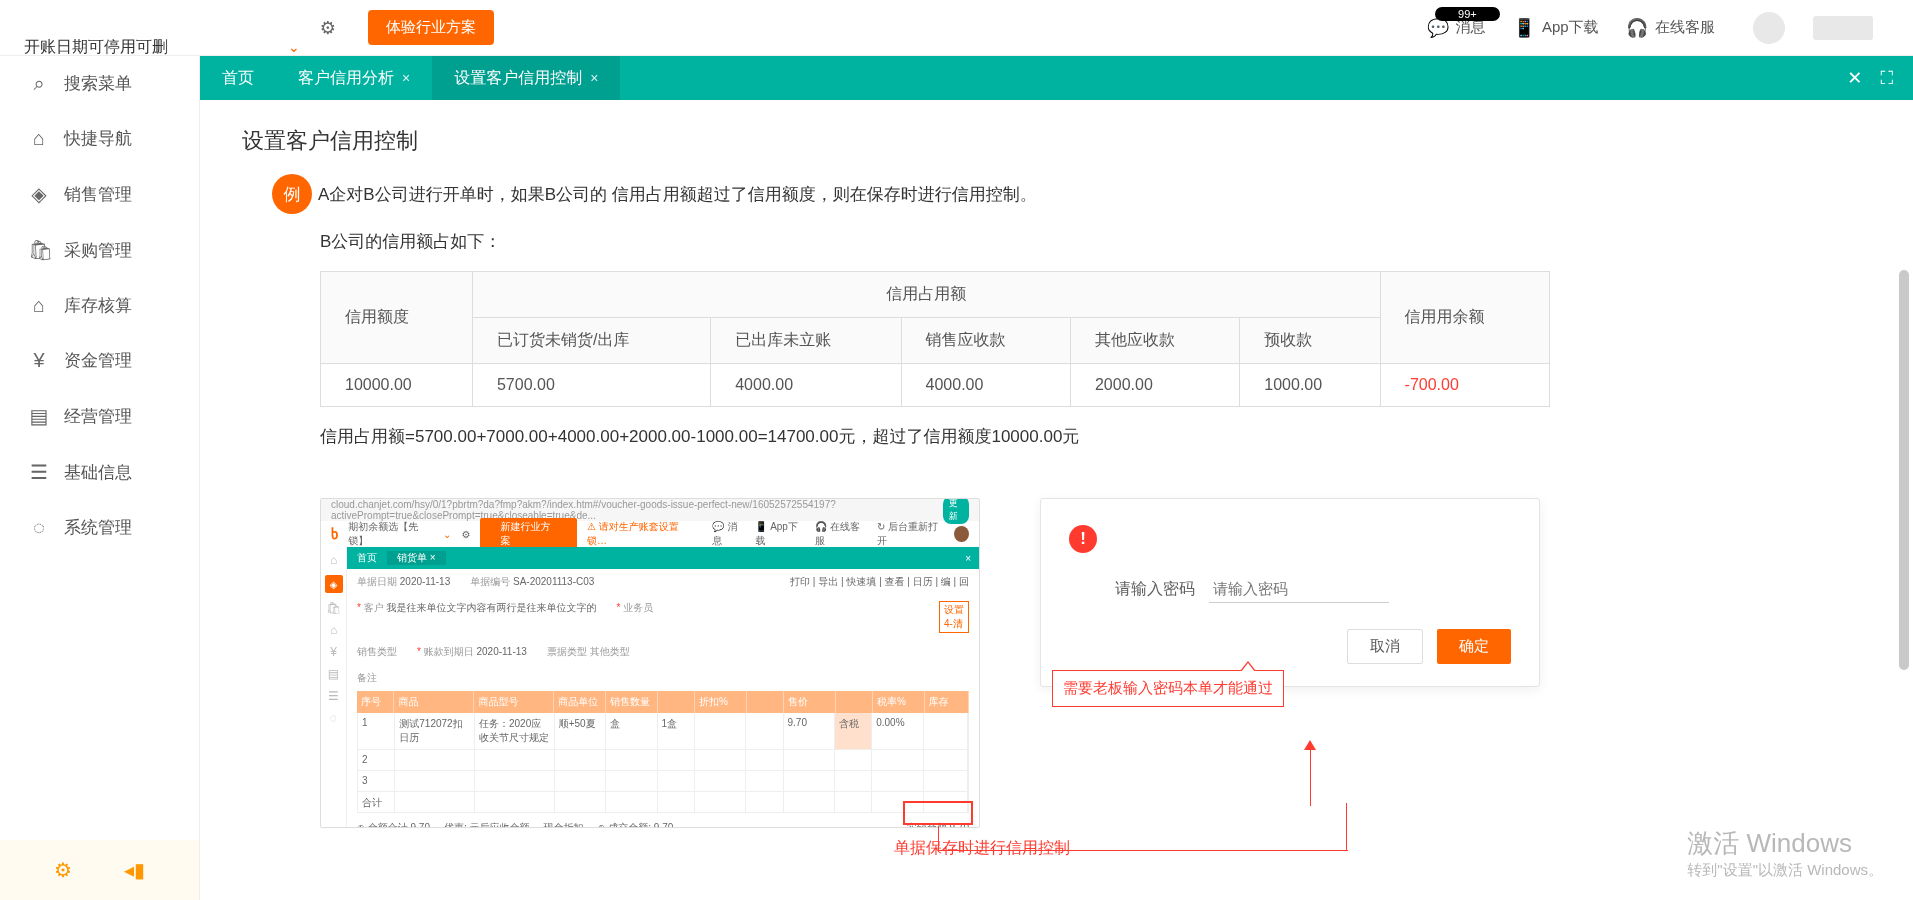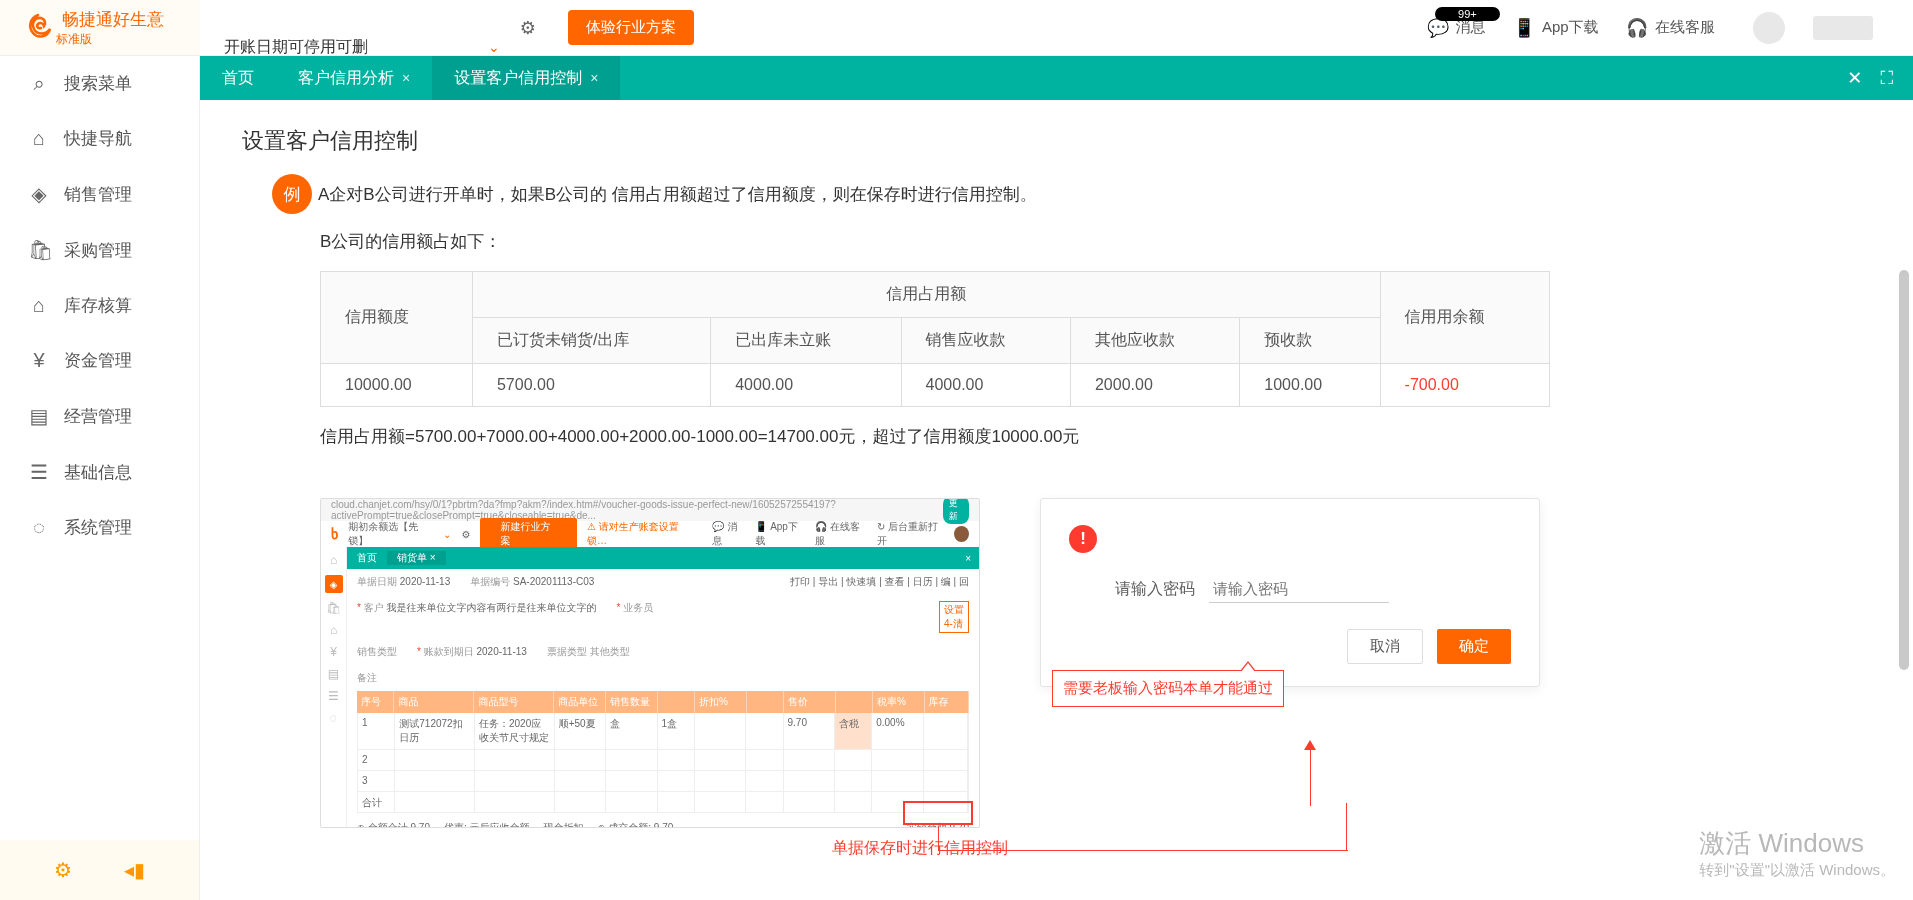--- a/index.html
+++ b/index.html
@@ -93,47 +93,36 @@
 .dialog-pw-row { display: flex; align-items: center; gap: 14px; margin-top: 22px; margin-left: 46px; }
 .pw-label { color: #606060; font-size: 16px; }
 .pw-input { border: none; border-bottom: 1px solid #ccc; padding: 5px 4px; font-size: 15px; color: #999; width: 180px; outline: none; }
 .callout-red { position: absolute; border: 1.5px solid #ff3b30; color: #ff3b30; font-size: 15px; padding: 8px 10px; background: #fff; }
 .callout-tail { position:absolute; width:0; height:0; border-left:8px solid transparent; border-right:8px solid transparent; border-bottom:10px solid #ff3b30;}
 .callout-tail::after{ content:''; position:absolute; left:-7px; top:2px; border-left:7px solid transparent; border-right:7px solid transparent; border-bottom:9px solid #fff;}
 .dialog-btns { display: flex; justify-content: flex-end; gap: 14px; margin-top: 26px; }
 .btn-plain { border: 1px solid #ddd; background: #fff; color: #555; padding: 7px 22px; cursor: pointer; font-size: 15px; border-radius:2px;}
 .btn-orange { background: #ff6600; color: #fff; padding: 7px 22px; border: none; cursor: pointer; font-size: 15px; border-radius:2px;}
 
-.annot-text { color: #ff3b30; font-size: 16px; text-align: left; margin-top: 10px; }
+.annot-text { color: #ff3b30; font-size: 16px; text-align: center; margin-top: 10px; }
 .connector-v{ position:absolute; width:0; border-left:1.5px solid #ff3b30;}
 .arrowhead{ position:absolute; width:0; height:0; border-left:6px solid transparent; border-right:6px solid transparent; border-bottom:10px solid #ff3b30;}
 
 
 .scrollbar { position: absolute; right: 4px; top: 170px; width: 10px; height: 400px; background: #c9c9c9; border-radius: 5px; }
 
 
-.watermark { position: absolute; right: 18px; bottom: 20px; color: #b8b8b8; text-align: left; pointer-events:none;}
+.watermark { position: absolute; right: 30px; bottom: 20px; color: #b8b8b8; text-align: left; pointer-events:none;}
 .watermark .wm1 { font-size: 26px; }
 .watermark .wm2 { font-size: 15px; }
 </style>
 </head>
 <body>
 
 <div class="top-header">
-  <div class="logo-area">
-    <div class="logo-icon">
-      <svg width="30" height="30" viewBox="0 0 30 30">
-          <path d="M15 2 C7 5 5 14 10 20 C15 26 25 24 27 16 C23 22 14 22 11 16 C8 10 12 4 18 5 C22 6 23 10 21 13 C20 10 17 9 15 11 C13 13 15 16 18 15" fill="none" stroke="#ff6600" stroke-width="2.6" stroke-linecap="round"></path>
-        </svg>
-    </div>
-    <div class="logo-block">
-      <span class="logo-text">畅捷通好生意</span>
-      <span class="logo-sub" style="top:0;margin-left:0;">标准版</span>
-    </div>
-  </div>
   <div class="header-dropdown">
     <span>开账日期可停用可删</span>
     <span class="chev">⌄</span>
   </div>
   <span class="gear-btn">⚙</span>
   <div class="primary-btn">体验行业方案</div>
   <div class="header-spacer"></div>
   <div class="header-right">
     <div class="hr-item">
       <span class="icon">💬</span>

